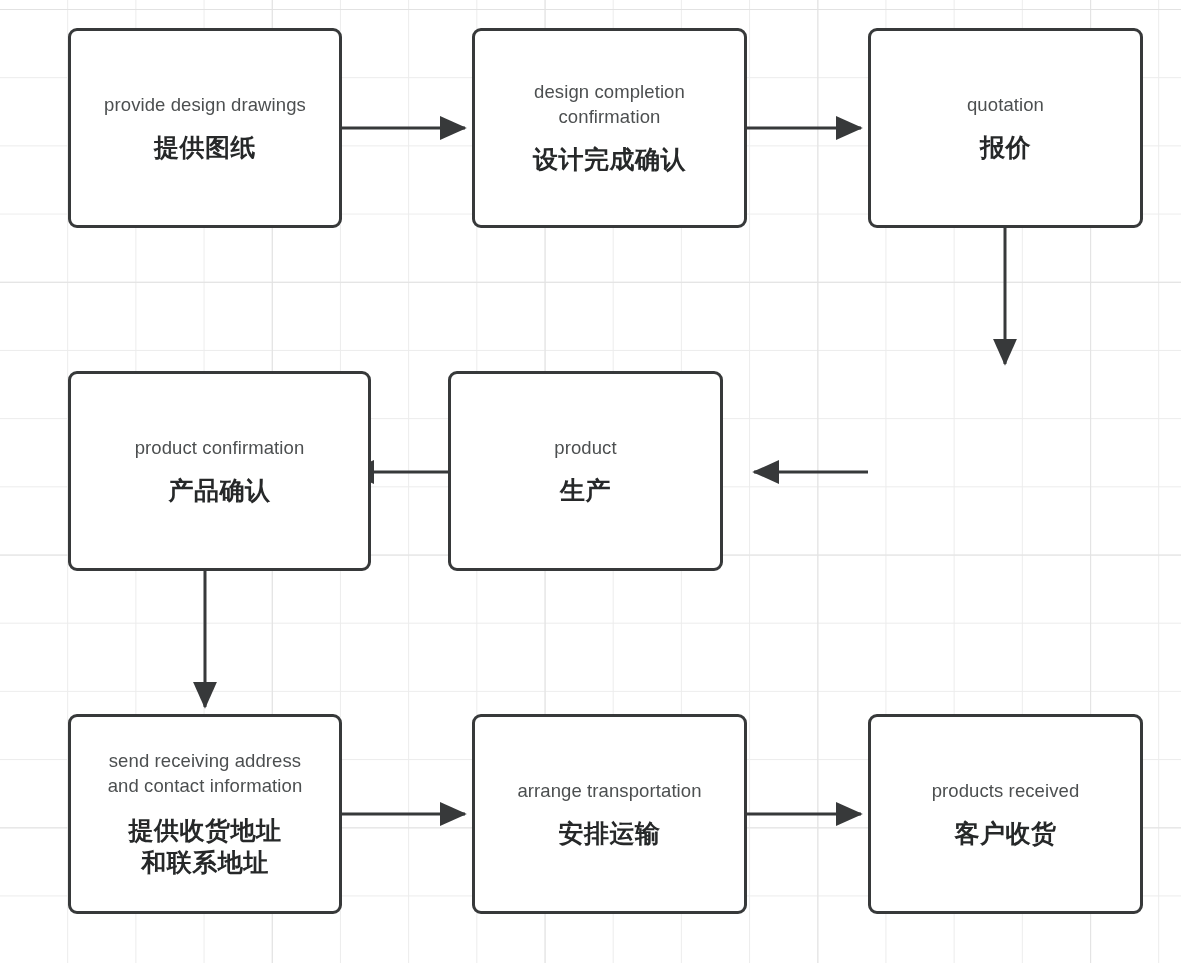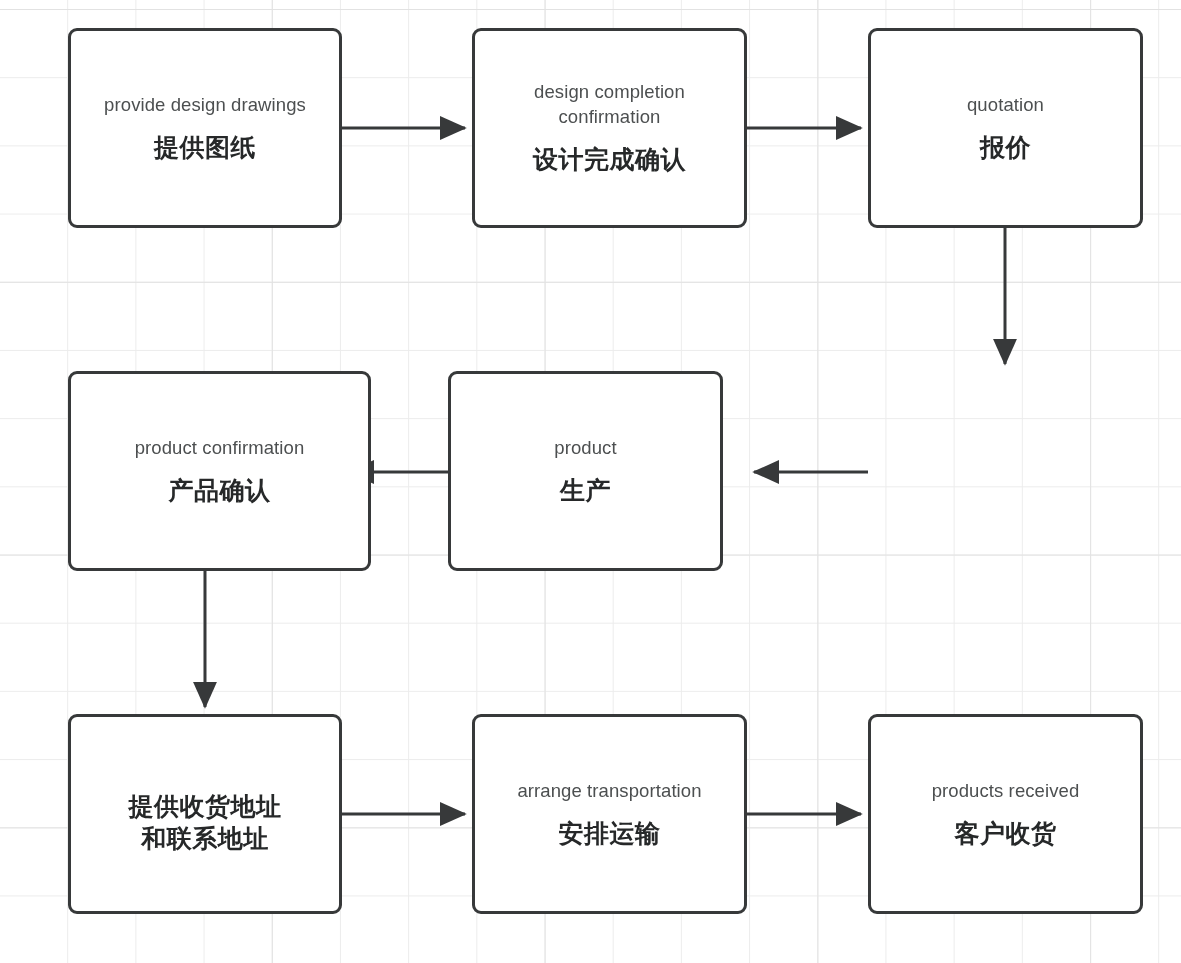--- a/index.html
+++ b/index.html
@@ -125,20 +125,22 @@
     <div class="zh">产品确认</div>
   </div>
 
   <div class="node" style="left:448px; top:371px; width:275px; height:200px;">
     <div class="en">product</div>
     <div class="zh">生产</div>
   </div>
 
 
   <div class="node tight" style="left:68px; top:714px; width:274px; height:200px;">
+    <div class="en">send receiving address
+and contact information</div>
     <div class="zh">提供收货地址
 和联系地址</div>
   </div>
 
   <div class="node" style="left:472px; top:714px; width:275px; height:200px;">
     <div class="en">arrange transportation</div>
     <div class="zh">安排运输</div>
   </div>
 
   <div class="node" style="left:868px; top:714px; width:275px; height:200px;">

